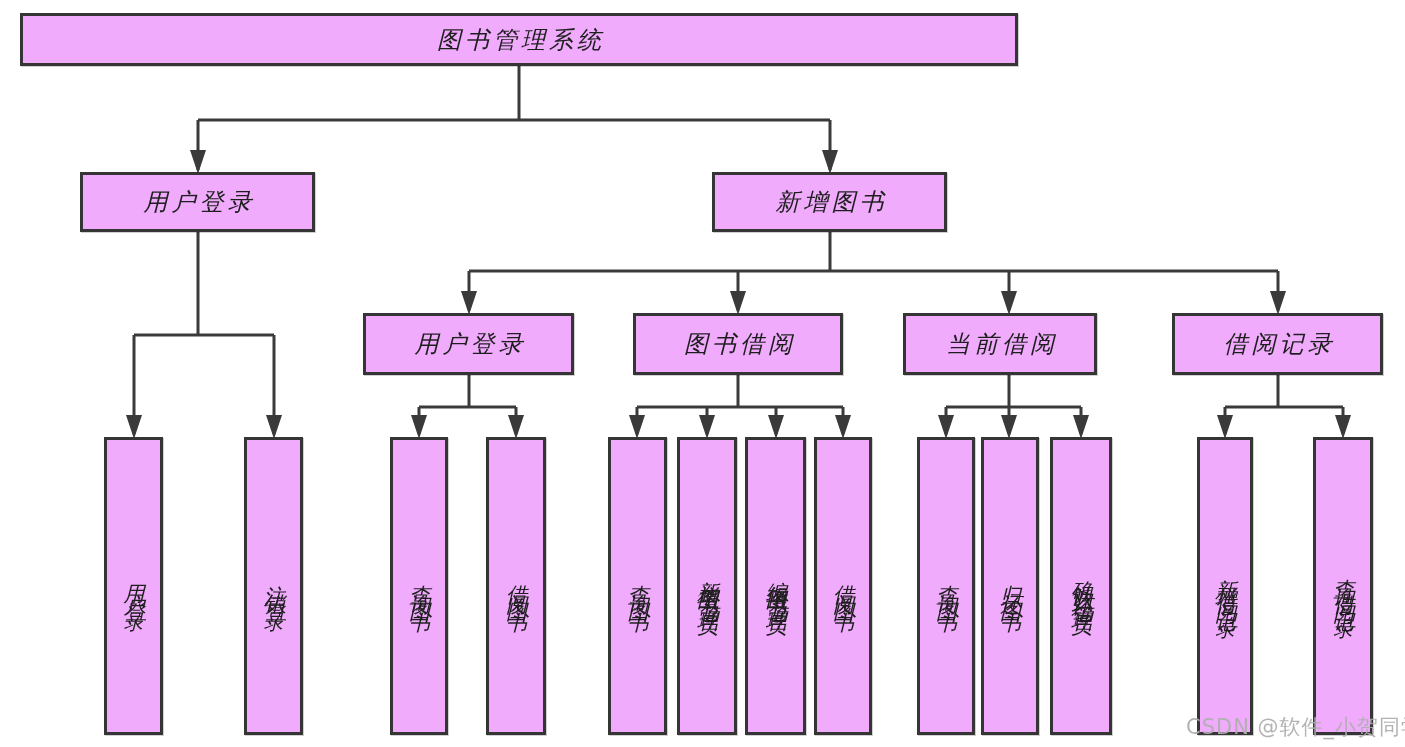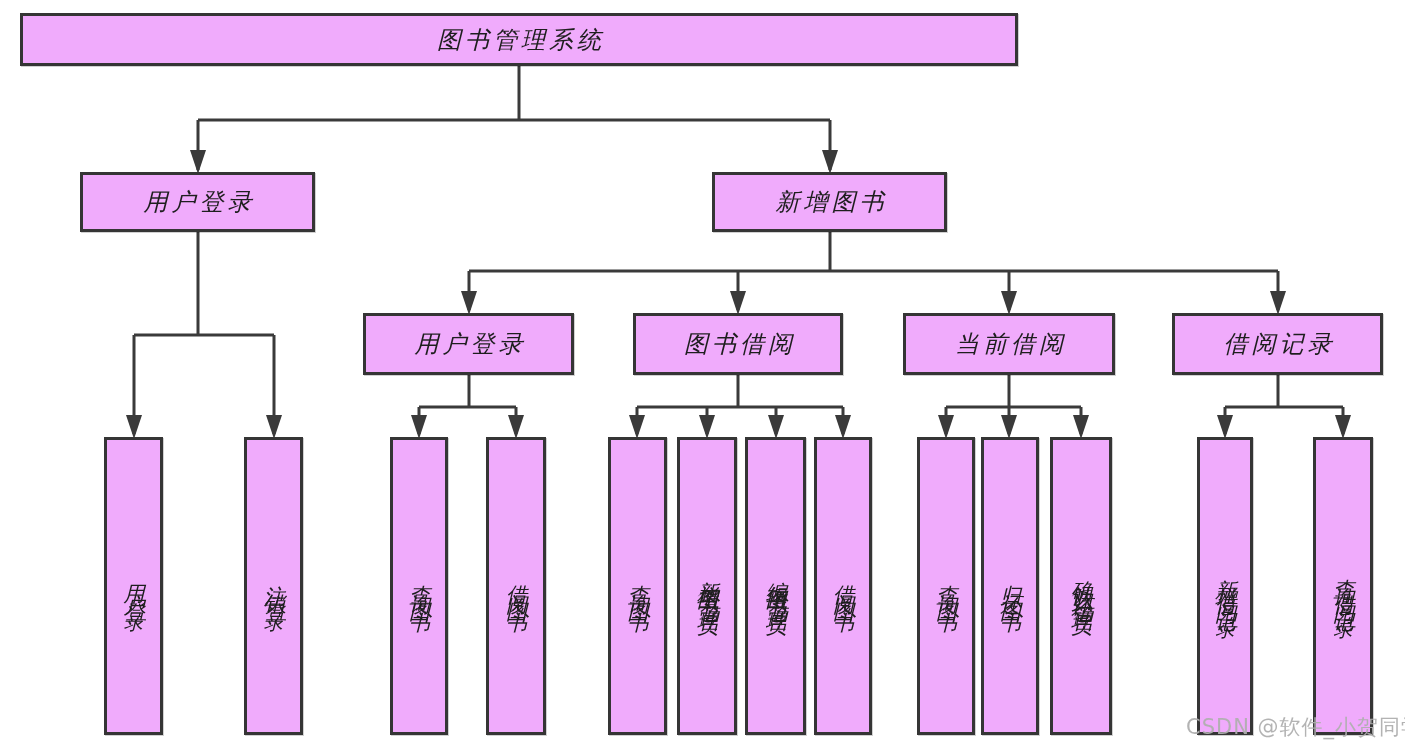--- a/index.html
+++ b/index.html
@@ -114,21 +114,21 @@
   <div class="box" style="left:712px;top:172px;width:235px;height:60px">
     <span class="hlabel">新增图书</span>
   </div>
 
   <div class="box" style="left:363px;top:313px;width:211px;height:62px">
     <span class="hlabel">用户登录</span>
   </div>
   <div class="box" style="left:633px;top:313px;width:210px;height:62px">
     <span class="hlabel">图书借阅</span>
   </div>
-  <div class="box" style="left:903px;top:313px;width:212px;height:62px">
+  <div class="box" style="left:903px;top:313px;width:194px;height:62px">
     <span class="hlabel">当前借阅</span>
   </div>
   <div class="box" style="left:1172px;top:313px;width:211px;height:62px">
     <span class="hlabel">借阅记录</span>
   </div>
 
   <div class="box leaf" style="left:104px;width:59px">
     <span class="vlabel">用户登录</span>
   </div>
   <div class="box leaf" style="left:244px;width:59px">

